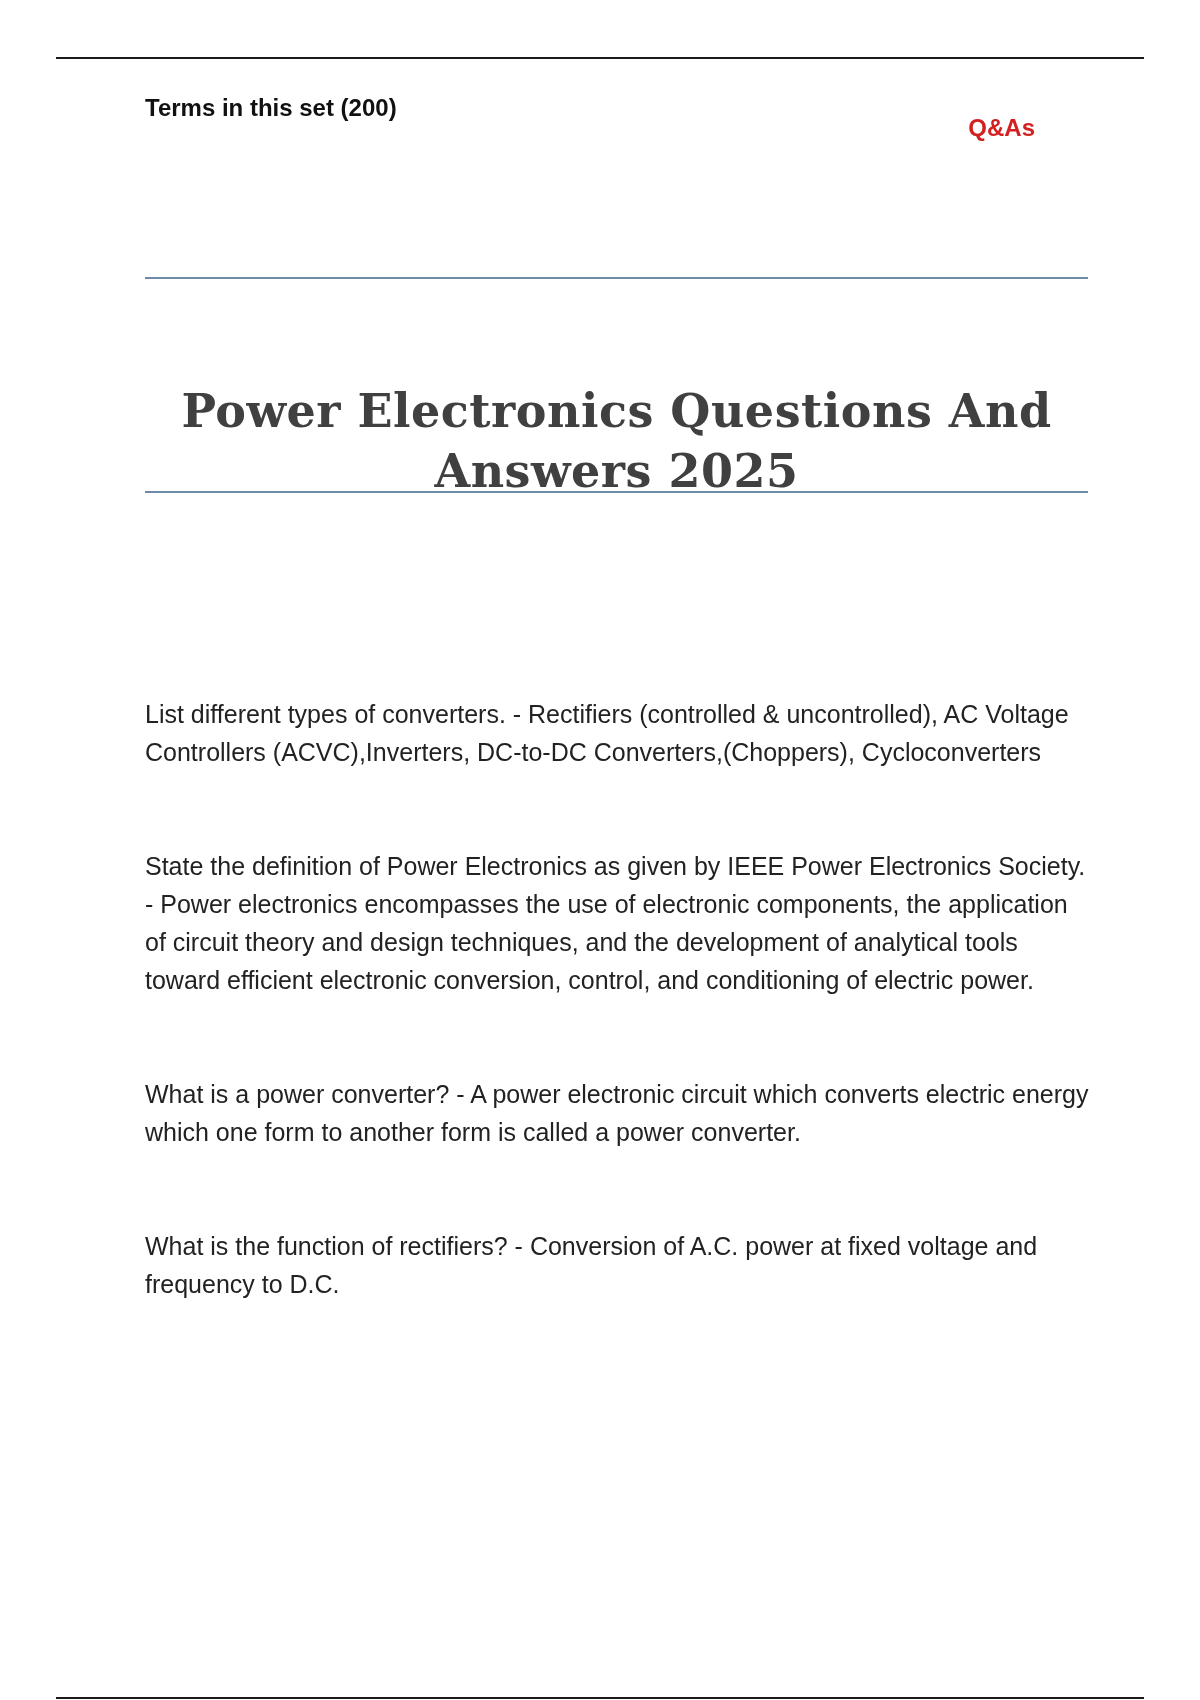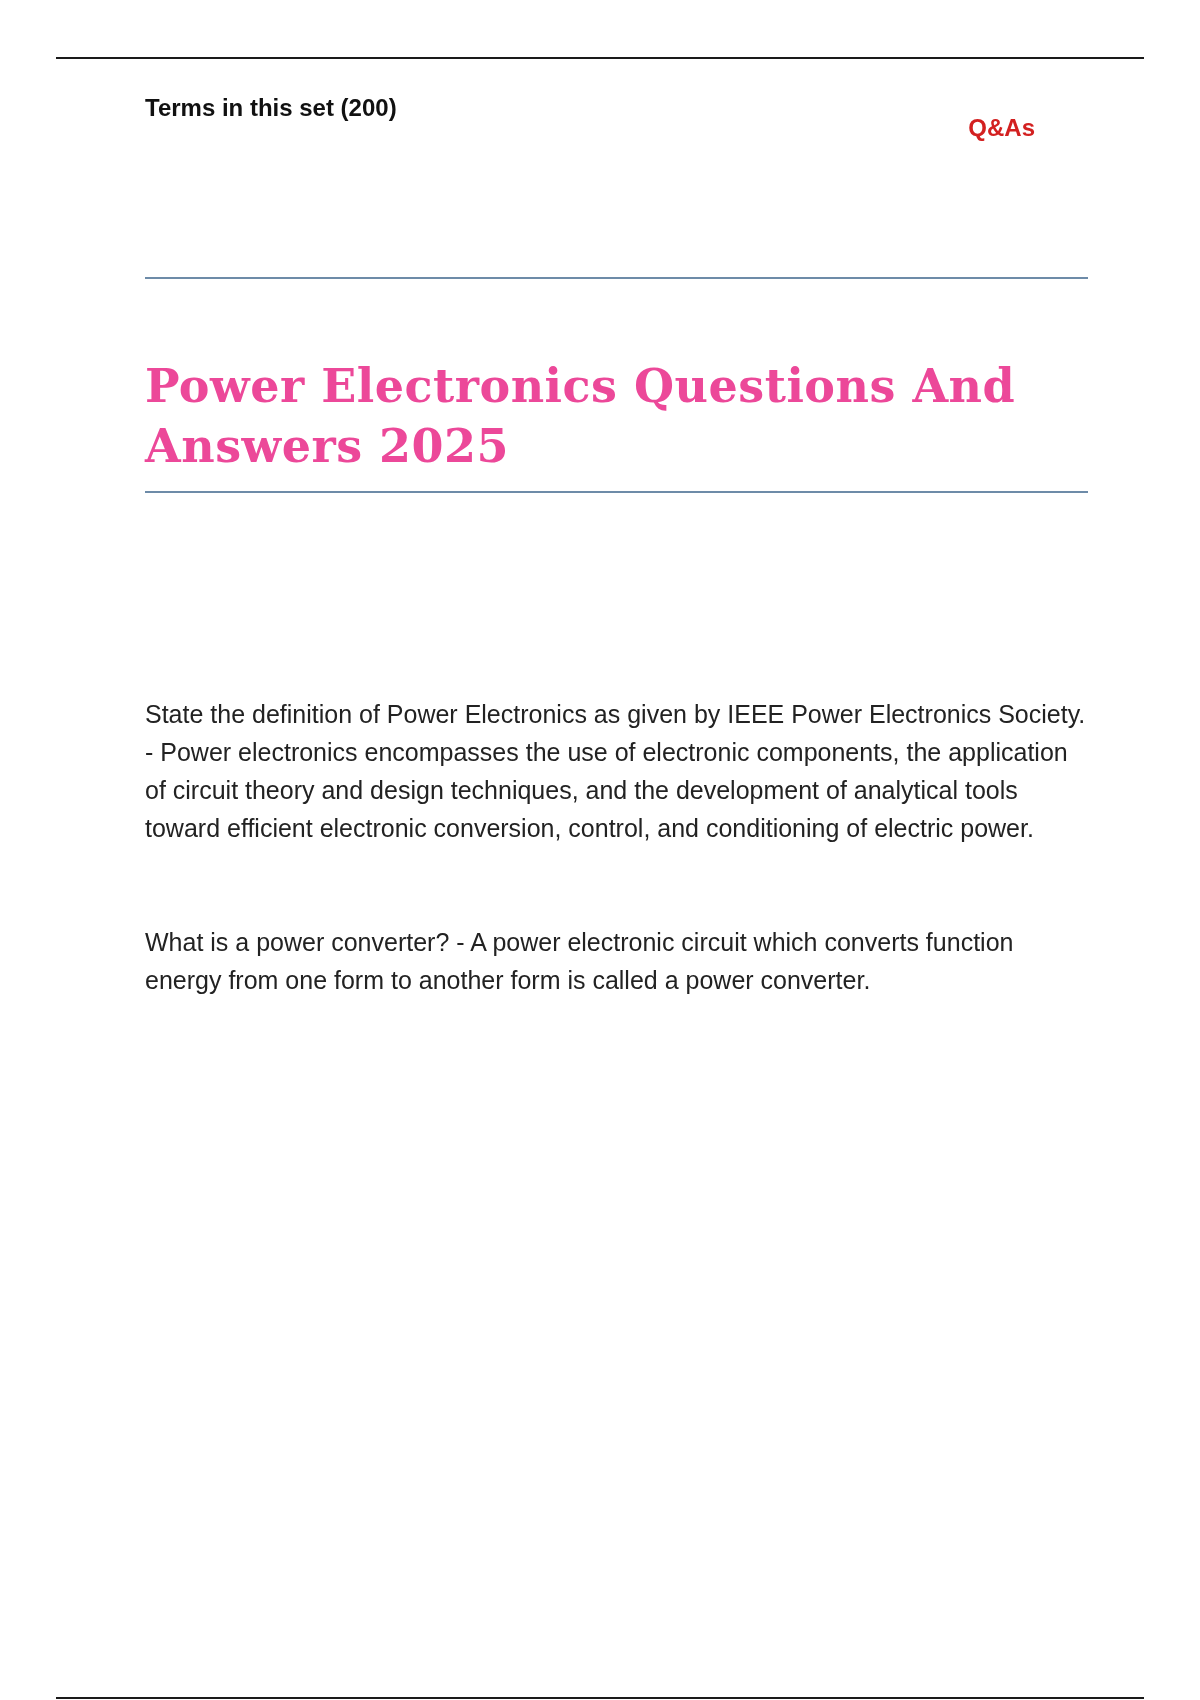--- a/index.html
+++ b/index.html
@@ -56,26 +56,27 @@
       left: 145px;
       width: 943px;
       height: 2px;
       background: #6d8ba8;
     }
     .title-rule.upper { top: 277px; }
     .title-rule.lower { top: 491px; }
     .doc-title {
       position: absolute;
       left: 145px;
-      top: 356px;
+      top: 381px;
       width: 943px;
+      text-align: center;
       font-family: "DejaVu Serif", serif;
       font-size: 46px;
       line-height: 60px;
-      color: #ec4899;
+      color: #404040;
       letter-spacing: 0.5px;
     }
     .qa-list {
       position: absolute;
       left: 145px;
       top: 695px;
       width: 950px;
     }
     .qa-item {
       font-size: 25px;
@@ -93,17 +94,19 @@
 <div class="header">
   <span class="terms-label">Terms in this set (200)</span>
   <span class="qa-label">Q&amp;As</span>
 </div>
 
 <div class="title-rule upper"></div>
 <h1 class="doc-title" style="margin:0;">Power Electronics Questions And Answers 2025</h1>
 <div class="title-rule lower"></div>
 
 <div class="qa-list">
+  <p class="qa-item">List different types of converters. - Rectifiers (controlled &amp; uncontrolled), AC Voltage Controllers (ACVC),Inverters, DC-to-DC Converters,(Choppers), Cycloconverters</p>
   <p class="qa-item">State the definition of Power Electronics as given by IEEE Power Electronics Society. - Power electronics encompasses the use of electronic components, the application of circuit theory and design techniques, and the development of analytical tools toward efficient electronic conversion, control, and conditioning of electric power.</p>
-  <p class="qa-item">What is a power converter? - A power electronic circuit which converts function energy from one form to another form is called a power converter.</p>
+  <p class="qa-item">What is a power converter? - A power electronic circuit which converts electric energy which one form to another form is called a power converter.</p>
+  <p class="qa-item">What is the function of rectifiers? - Conversion of A.C. power at fixed voltage and frequency to D.C.</p>
 </div>
 
 <div class="rule-bottom"></div>
 
 </body></html>

